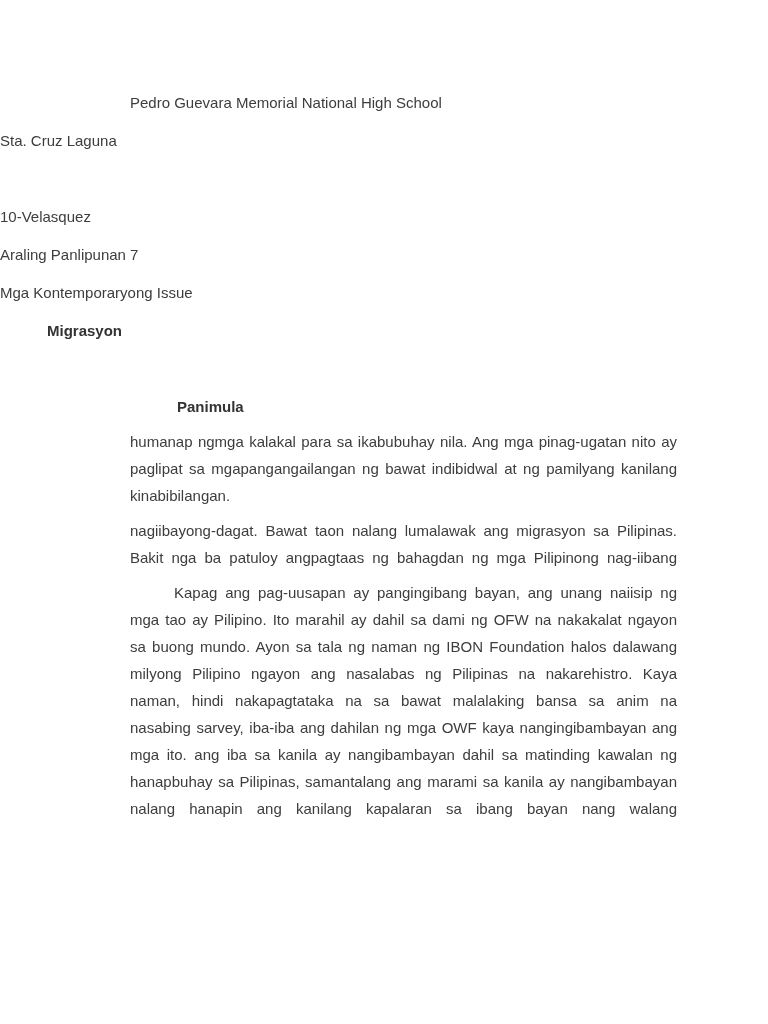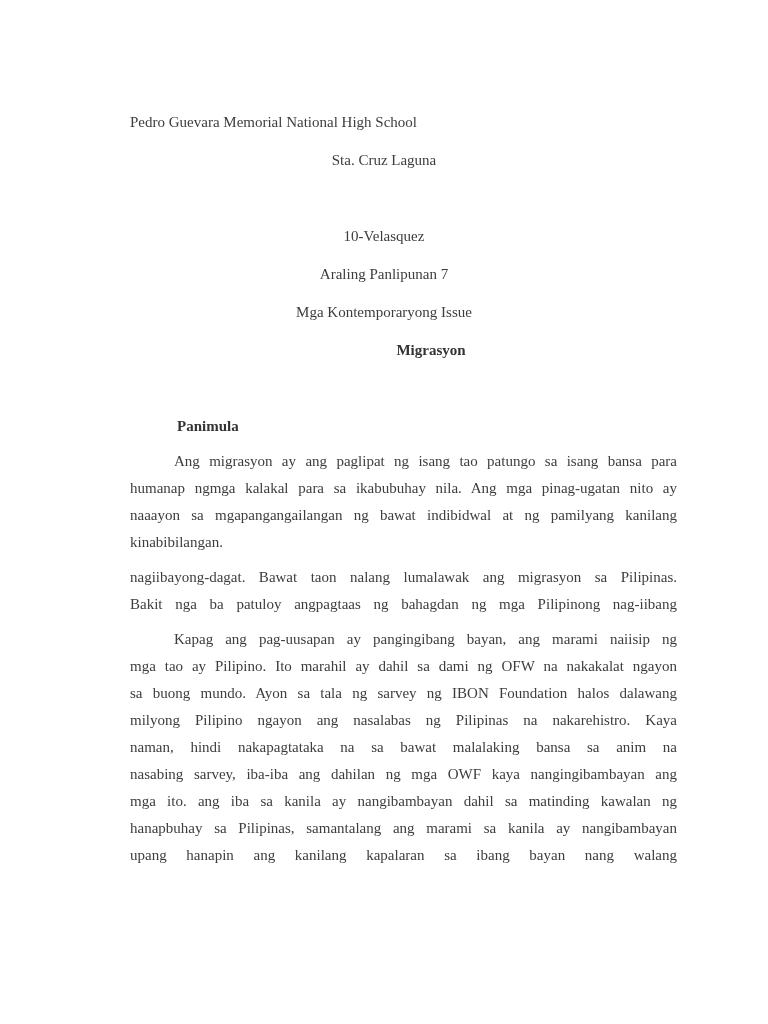--- a/index.html
+++ b/index.html
@@ -6,24 +6,23 @@
     margin: 0;
     padding: 0;
     background: #ffffff;
   }
   .page {
     position: relative;
     width: 768px;
     height: 857px;
     background: #ffffff;
     overflow: hidden;
-    font-family: Liberation Serif, serif;
+    font-family: Liberation Sans, sans-serif;
     font-size: 15px;
     color: #3d3d3d;
-    margin-top: 20px;
     -webkit-font-smoothing: antialiased;
   }
   .content {
     position: absolute;
     top: 89px;
     left: 130px;
     width: 547px;
   }
   .line {
     line-height: 27px;
@@ -31,21 +30,20 @@
   }
   .doc-line {
     line-height: 27px;
     margin-bottom: 11px;
     white-space: nowrap;
   }
   
   .centered {
     margin-left: -130px;
     width: 768px;
-    text-align: center;
   }
   .bold {
     font-weight: bold;
     color: #333333;
     padding-left: 47px;
   }
   .spacer {
     height: 38px;
   }
   .heading {
@@ -89,36 +87,35 @@
     <div class="doc-line centered">Mga Kontemporaryong Issue</div>
 
     <div class="doc-line centered bold">Migrasyon</div>
 
     <div class="spacer"></div>
 
     <div class="heading bold">Panimula</div>
 
     <div>
         <div class="paragraph">
-          <div class="line just indent">Ang migrasyon ay ang paglipat ng isang tao patungo sa isang bansa para</div>
           <div class="line just">humanap ngmga kalakal para sa ikabubuhay nila. Ang mga pinag-ugatan nito ay</div>
-          <div class="line just">naaayon sa mgapangangailangan ng bawat indibidwal at ng pamilyang kanilang</div>
+          <div class="line just">paglipat sa mgapangangailangan ng bawat indibidwal at ng pamilyang kanilang</div>
           <div class="line plain">kinabibilangan.</div>
         </div>
         <div class="paragraph">
           <div class="line just">nagiibayong-dagat. Bawat taon nalang lumalawak ang migrasyon sa Pilipinas.</div>
           <div class="line just">Bakit nga ba patuloy angpagtaas ng bahagdan ng mga Pilipinong nag-iibang</div>
         </div>
         <div class="paragraph">
-          <div class="line just indent">Kapag ang pag-uusapan ay pangingibang bayan, ang marami naiisip ng</div>
+          <div class="line just indent">Kapag ang pag-uusapan ay pangingibang bayan, ang unang naiisip ng</div>
           <div class="line just">mga tao ay Pilipino. Ito marahil ay dahil sa dami ng OFW na nakakalat ngayon</div>
-          <div class="line just">sa buong mundo. Ayon sa tala ng sarvey ng IBON Foundation halos dalawang</div>
+          <div class="line just">sa buong mundo. Ayon sa tala ng naman ng IBON Foundation halos dalawang</div>
           <div class="line just">milyong Pilipino ngayon ang nasalabas ng Pilipinas na nakarehistro. Kaya</div>
           <div class="line just">naman, hindi nakapagtataka na sa bawat malalaking bansa sa anim na</div>
           <div class="line just">nasabing sarvey, iba-iba ang dahilan ng mga OWF kaya nangingibambayan ang</div>
           <div class="line just">mga ito. ang iba sa kanila ay nangibambayan dahil sa matinding kawalan ng</div>
           <div class="line just">hanapbuhay sa Pilipinas, samantalang ang marami sa kanila ay nangibambayan</div>
-          <div class="line just">upang hanapin ang kanilang kapalaran sa ibang bayan nang walang</div>
+          <div class="line just">nalang hanapin ang kanilang kapalaran sa ibang bayan nang walang</div>
         </div>
       </div>
 
   </div>
 </div>
 
 </body></html>

